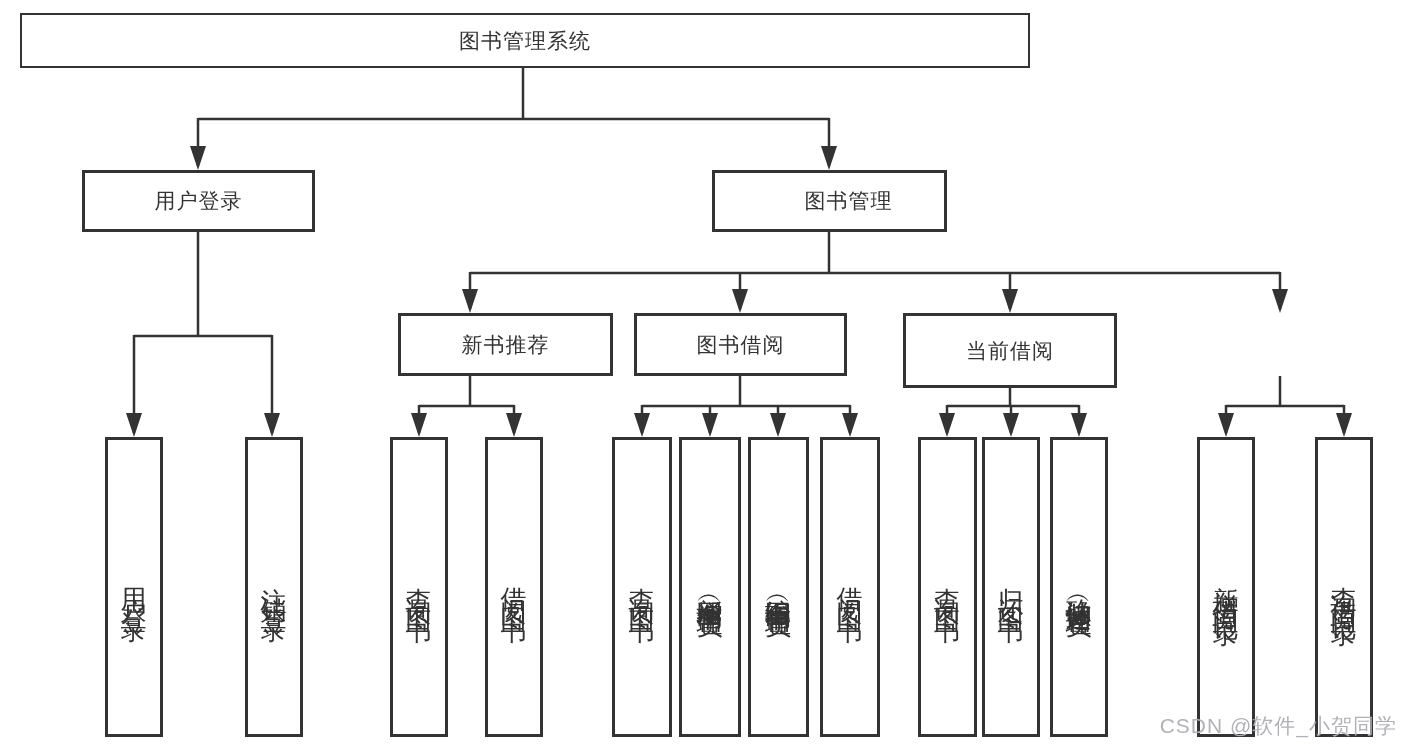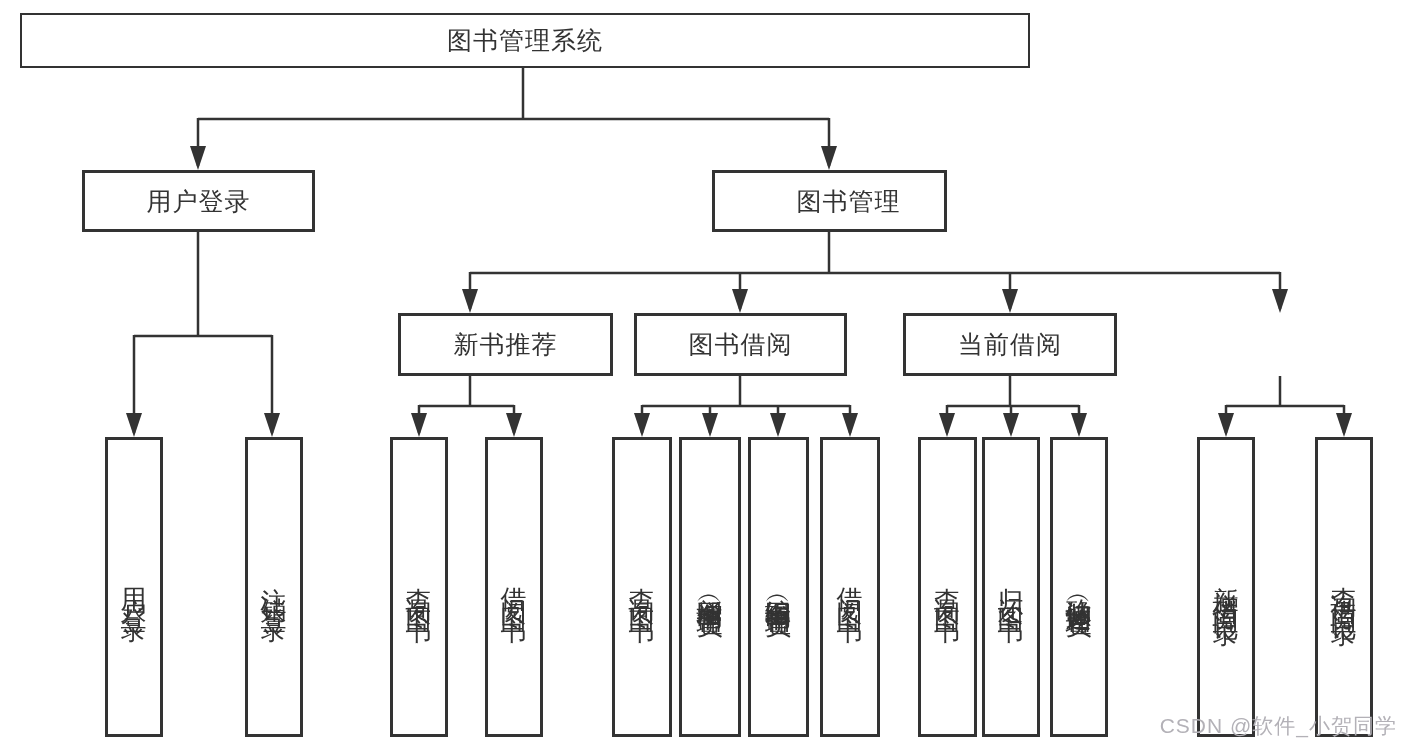--- a/index.html
+++ b/index.html
@@ -21,38 +21,38 @@
   #wires line{stroke:var(--line);stroke-width:2.5;}
   #wires polygon{fill:var(--line);}
   .box{
     position:absolute;
     background:var(--background);
     border:3px solid var(--line);
     box-sizing:border-box;
     display:flex;align-items:center;justify-content:center;
   }
   .box.root{border-width:2px;}
-  .hlabel{font-size:25px;letter-spacing:1px;white-space:nowrap;}
+  .hlabel{font-size:21px;letter-spacing:1px;white-space:nowrap;}
   .vlabel{
     writing-mode:vertical-rl;
     text-orientation:mixed;
     font-size:26px;
     line-height:1;
     white-space:nowrap;
   }
   .sp4{letter-spacing:10px;}
   .sp6{letter-spacing:7px;}
   .sp9{letter-spacing:2px;}
   
   .n-root{left:20px;top:13px;width:1010px;height:55px;}
   .n-l2a{left:82px;top:170px;width:233px;height:62px;}
   .n-l2b{left:712px;top:170px;width:235px;height:62px;padding-left:38px;}
   .n-l3a{left:363px;top:313px;width:215px;height:63px;margin-left:35px;}
   .n-l3b{left:634px;top:313px;width:213px;height:63px;}
-  .n-l3c{left:903px;top:313px;width:214px;height:63px;}
+  .n-l3c{left:903px;top:313px;width:214px;height:75px;}
   .n-l3d{left:1173px;top:313px;width:214px;height:63px;}
   .leaf{top:437px;height:300px;}
   .n-lf0{left:105px;width:58px;}
   .n-lf1{left:245px;width:58px;}
   .n-lf2{left:390px;width:58px;}
   .n-lf3{left:485px;width:58px;}
   .n-lf4{left:612px;width:60px;}
   .n-lf5{left:679px;width:62px;}
   .n-lf6{left:748px;width:61px;}
   .n-lf7{left:820px;width:60px;}

